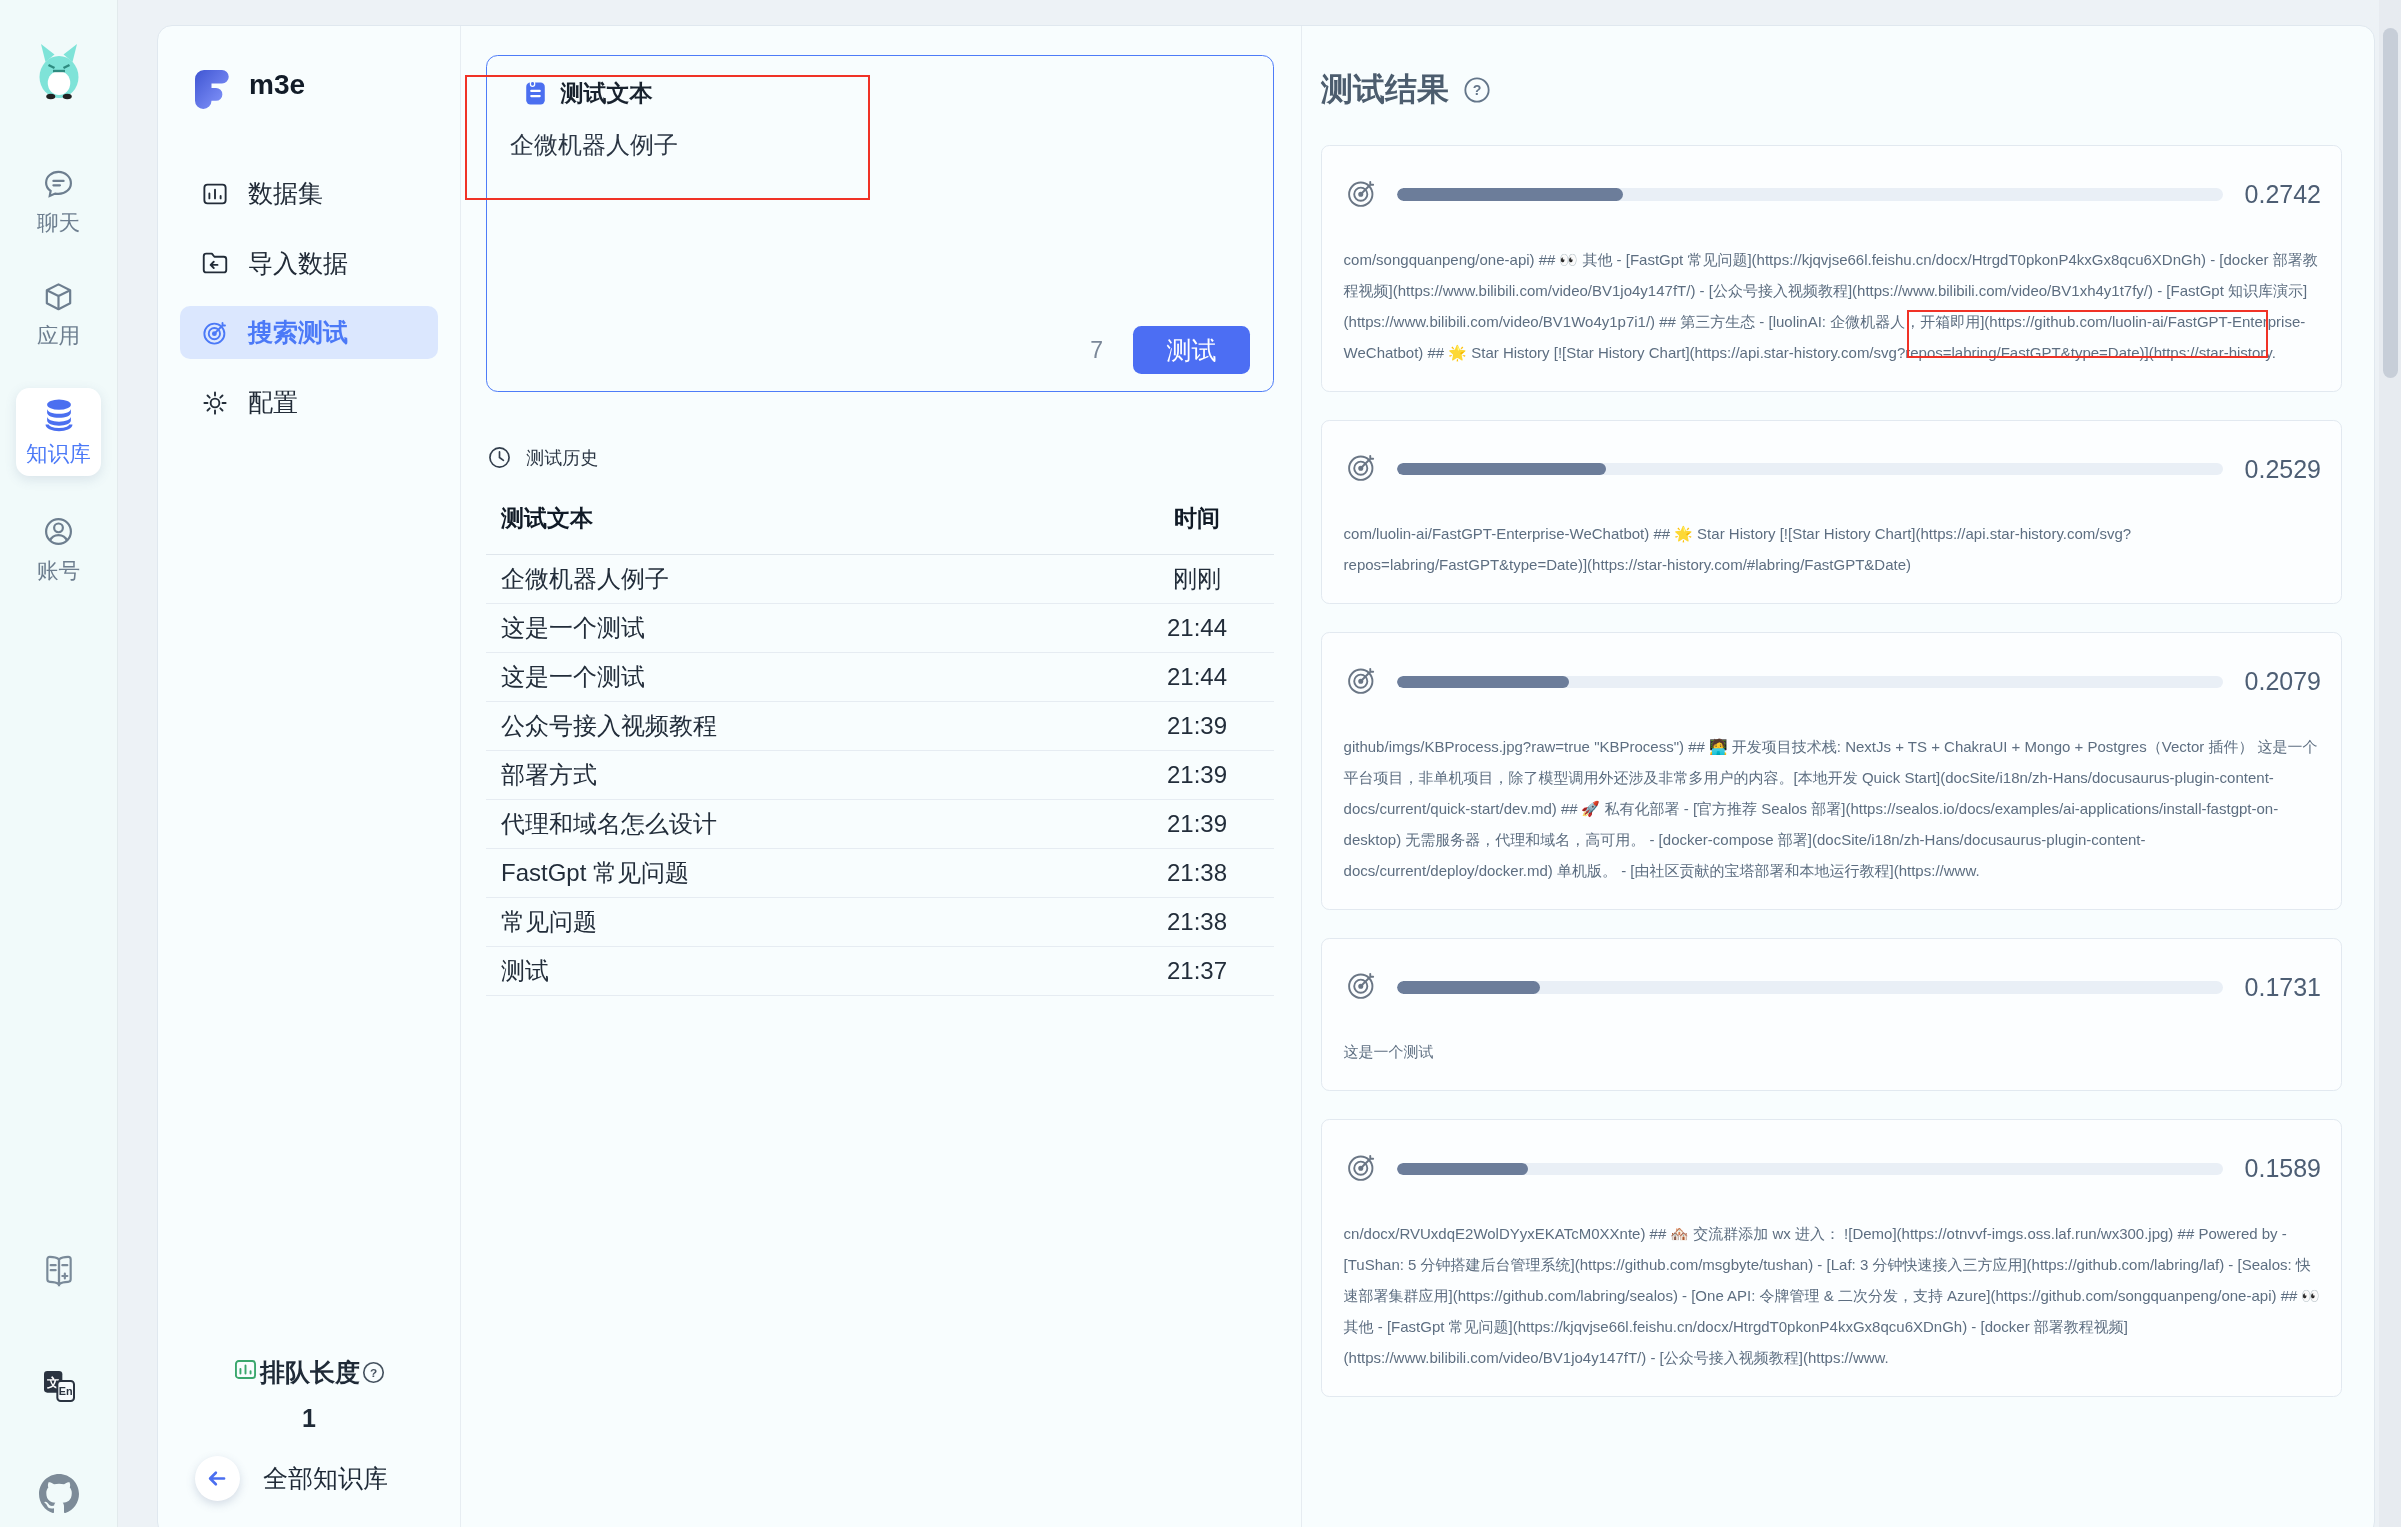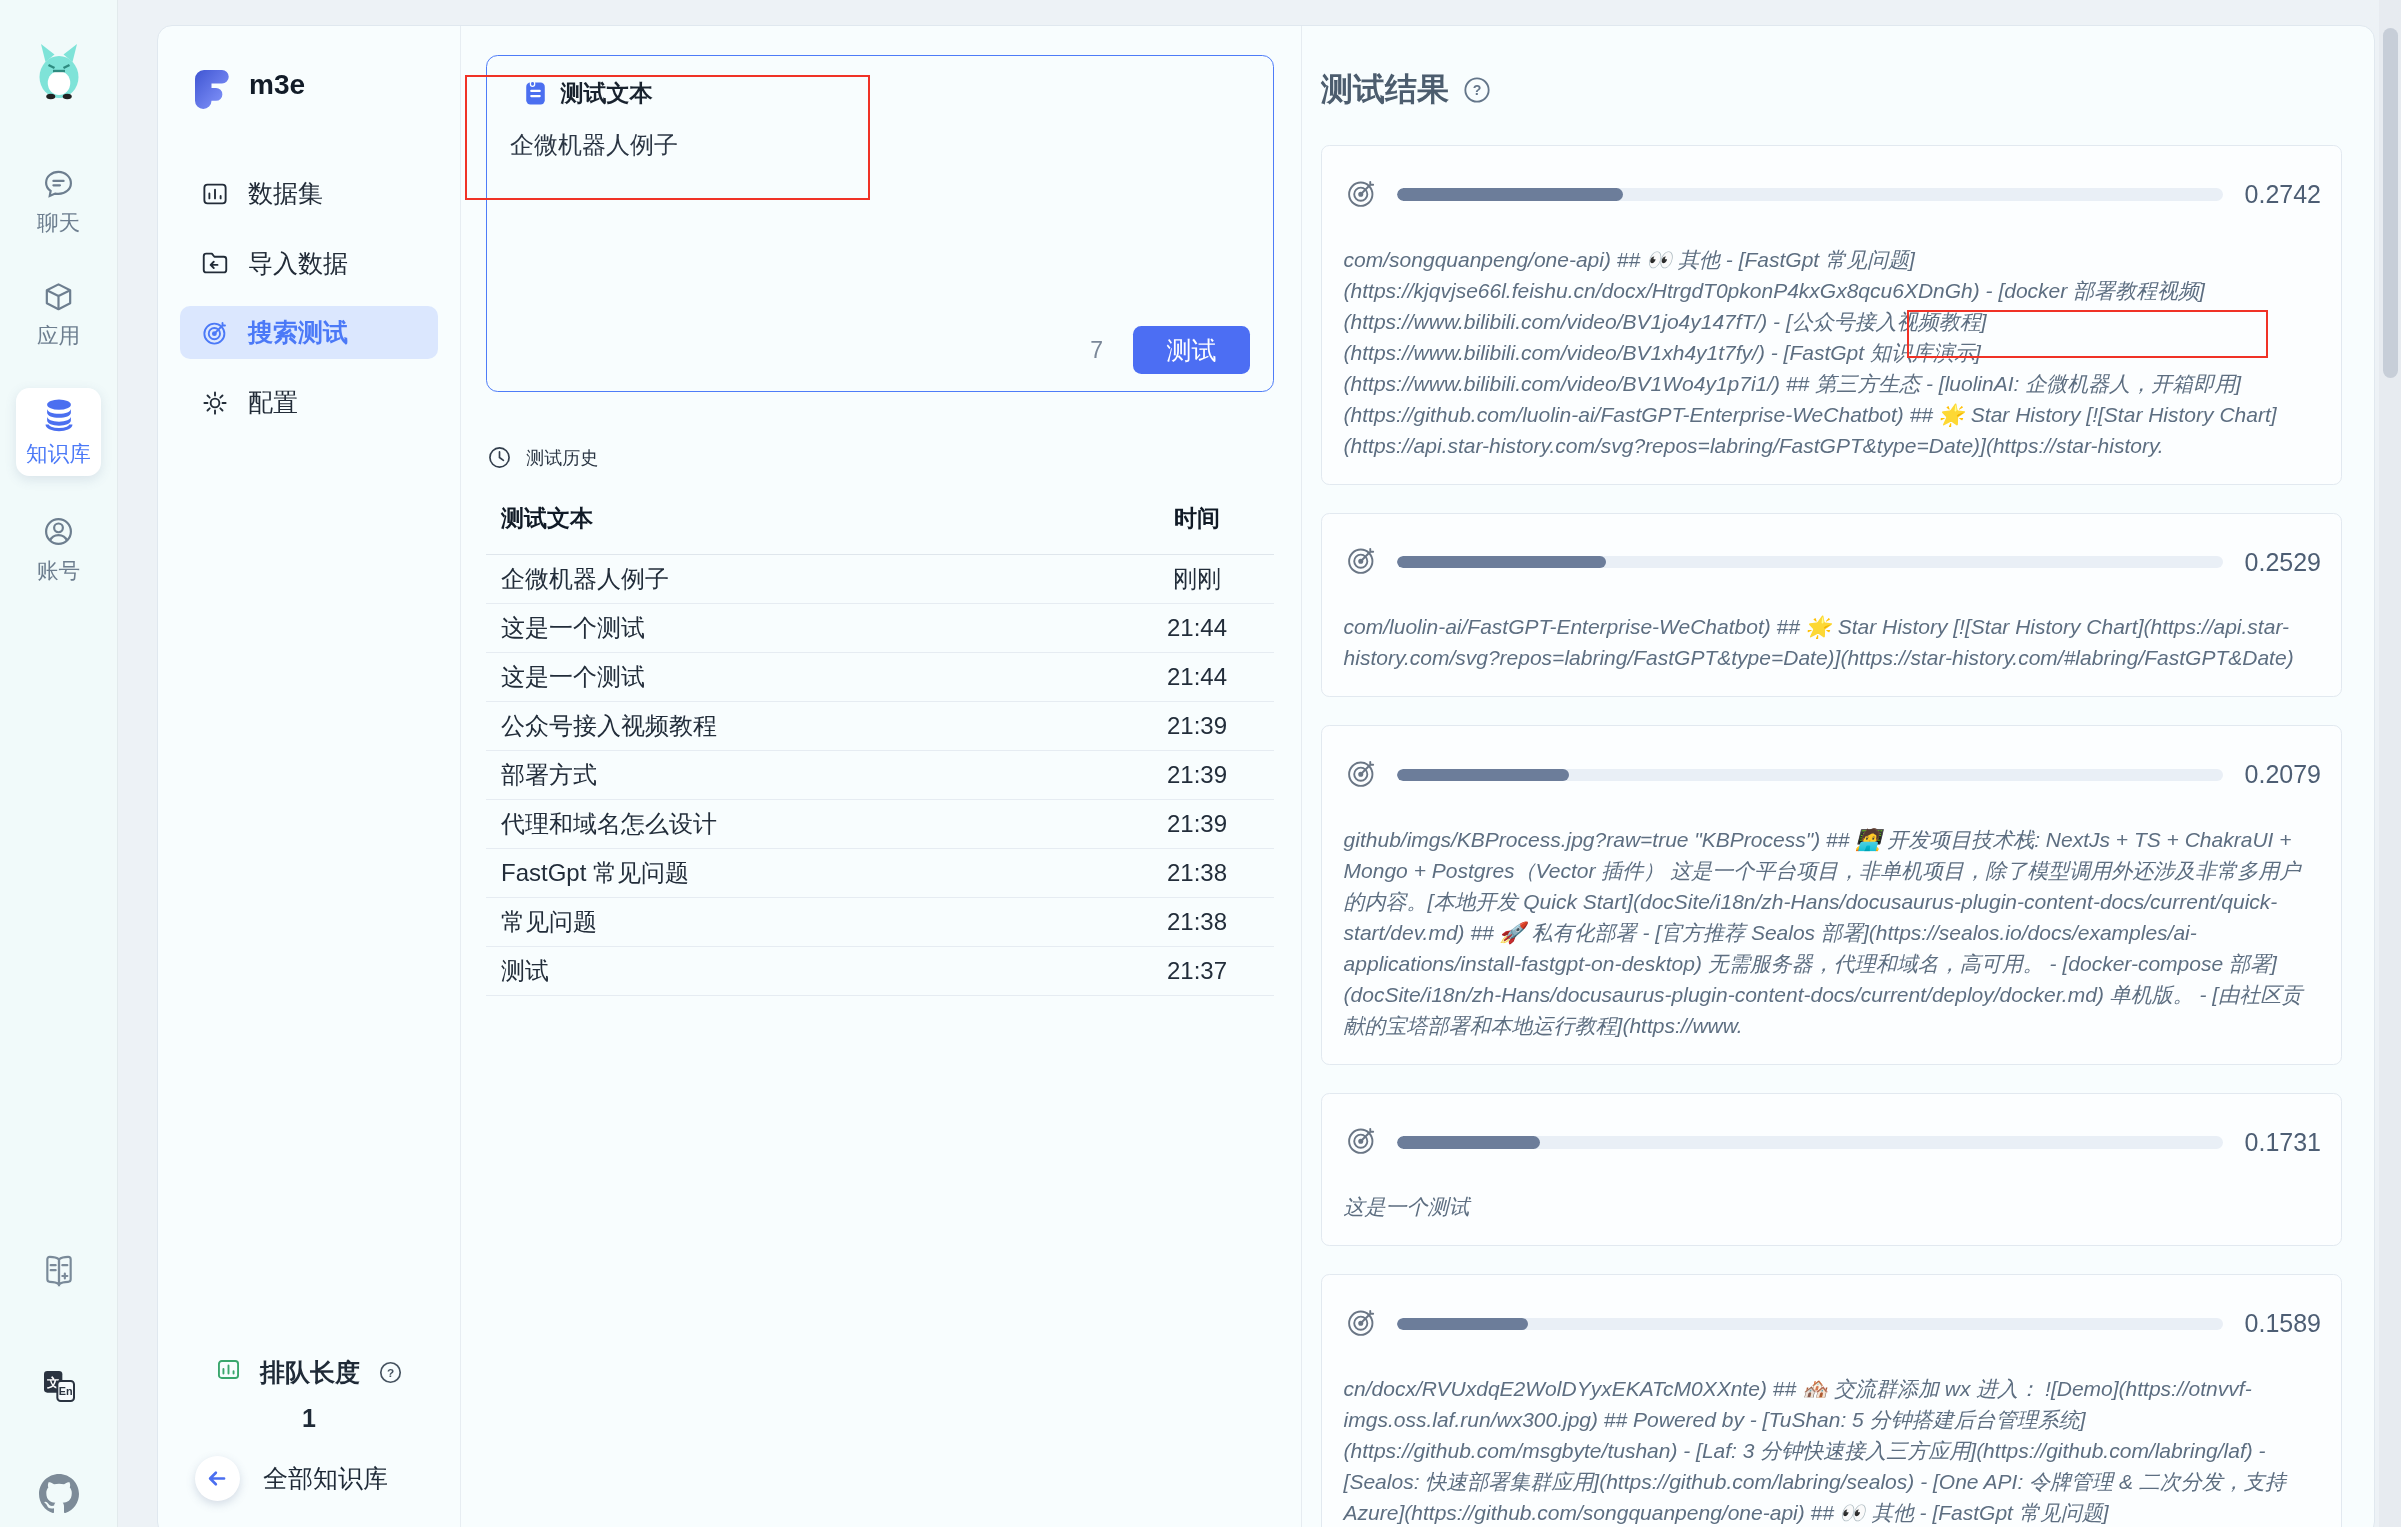--- a/index.html
+++ b/index.html
@@ -38,21 +38,21 @@
   .side2 { width:331px; border-right:0.8px solid #e7edf2; display:flex; flex-direction:column; }
   .logo-row { margin:35px 0 0 28px; display:flex; align-items:center; gap:15px; }
   .logo-row svg { width:48px; height:48px; }
   .kb-name { font-size:28px; font-weight:bold; color:#121c28; }
   .menu { margin-top:58px; display:flex; flex-direction:column; gap:16.7px; }
   .menu-item { margin:0 21.6px; height:53px; border-radius:10px; display:flex; align-items:center;
                padding-left:20px; gap:18.3px; font-size:25px; color:#222c38; cursor:pointer; }
   .menu-item svg { width:30px; height:30px; }
   .menu-item.active { background:#dbe7fe; color:#4b79f7; font-weight:bold; }
   .side2-spacer { flex:1; }
-  .queue-row { display:flex; align-items:center; justify-content:center; gap:18px;
+  .queue-row { display:flex; align-items:center; justify-content:center; gap:1px;
                font-size:25px; font-weight:600; color:#1f2a37; }
   .queue-row .q-icon svg { width:27px; height:27px; }
   .queue-row .help svg { width:25px; height:25px; }
   .q-val { text-align:center; font-size:25px; font-weight:bold; color:#1f2a37; margin-top:15px; }
   .back-row { margin:23px 0 35px 37px; display:flex; align-items:center; gap:23px;
               font-size:25px; color:#1f2a37; cursor:pointer; }
   .back-circle { width:45px; height:45px; border-radius:50%; background:#ffffff;
                  box-shadow:0 3.3px 10px rgba(80,100,140,.22); display:flex; align-items:center;
                  justify-content:center; color:#4b6ff0; }
   .back-circle svg { width:23px; height:23px; }
@@ -88,22 +88,22 @@
   .res-title .help { color:#64768a; }
   .res-title .help svg { width:30px; height:30px; }
   .card { width:1021px; background:#fcfeff; border:0.8px solid #e2e9f0; border-radius:8.3px;
           padding:21.6px 20px 23px 21.6px; margin-bottom:28px; }
   .card-head { display:flex; align-items:center;margin-top:8px; }
   .card-head .tgt { color:#6a7685; }
   .card-head .tgt svg { width:35px; height:35px; }
   .track { flex:1; height:12.5px; border-radius:6.7px; background:#e9eff6; margin:0 18.3px; overflow:hidden; }
   .fill { height:12.5px; border-radius:6.7px; background:#6c7d9a; }
   .score { min-width:80px; text-align:right; font-size:25px; color:#4d5e74; }
-  .card-text { margin-top:30px; font-size:21px; line-height:31px; color:#5d6e81;
-               overflow-wrap:break-word;font-style:italic; }
+  .card-text { margin-top:30px; font-size:15px; line-height:31px; color:#5d6e81;
+               overflow-wrap:break-word; }
 
   
   .scrollbar { position:absolute; right:0; top:0; width:21.6px; height:1527px; background:#e7ebf0; }
   .scroll-thumb { position:absolute; left:3.3px; top:28px; width:15px; height:350px;
                   border-radius:7.5px; background:#c7ced8; cursor:grab; }
   .red-rect { position:absolute; border:2.5px solid #f03226; z-index:50; pointer-events:none; }
   .rect1 { left:465px; top:75px;  width:405px; height:125px; }
   .rect2 { left:1907px; top:310px; width:361px; height:48px; }
 
   .help { display:flex; align-items:center; color:#5f7082; cursor:pointer; }

